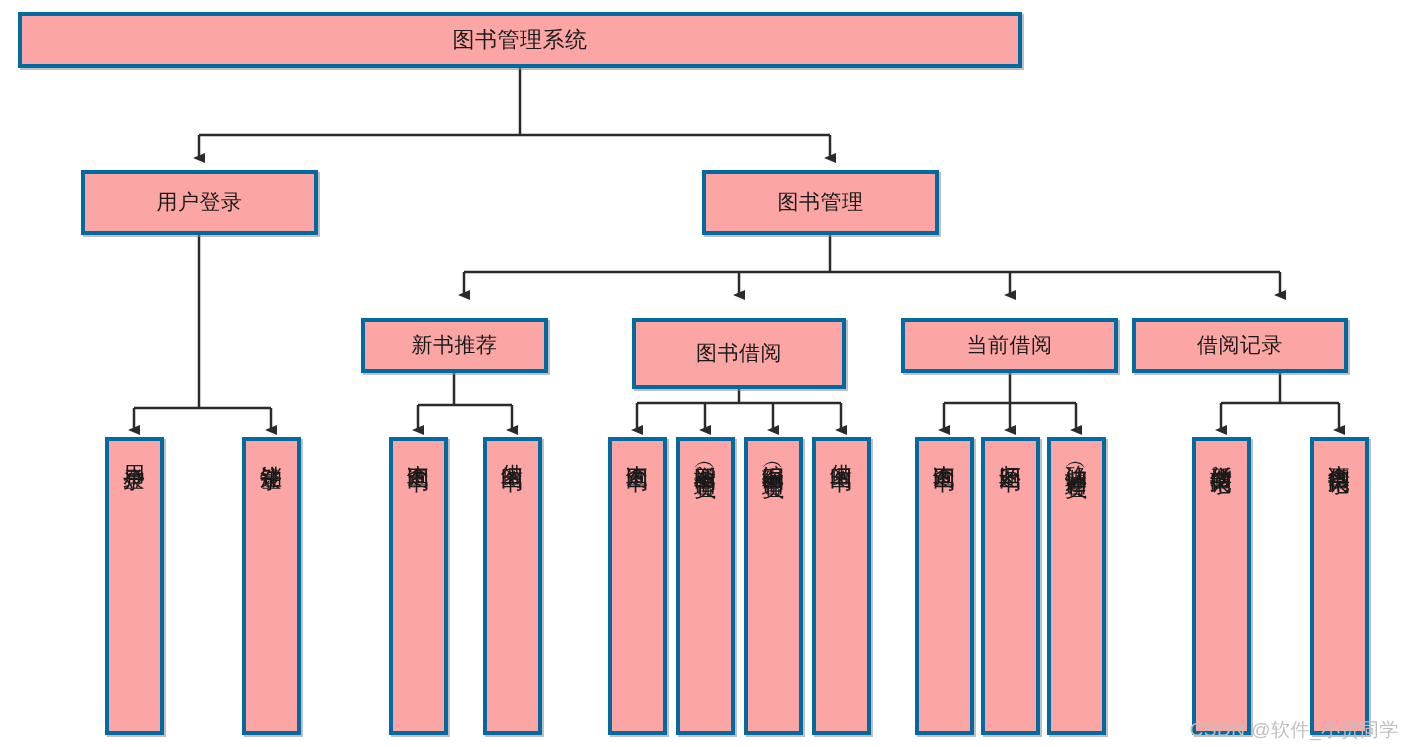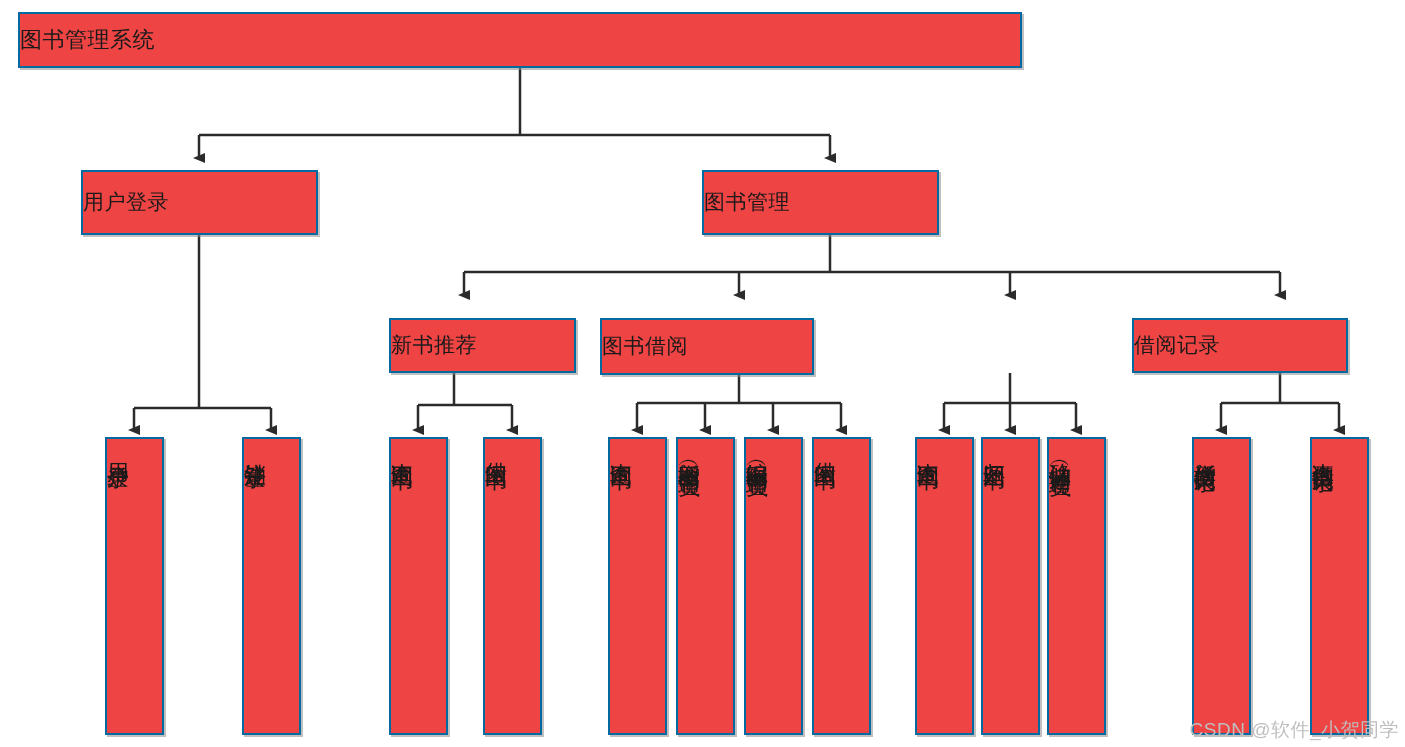--- a/index.html
+++ b/index.html
@@ -21,26 +21,26 @@
     position: absolute;
     left: 0;
     top: 0;
     width: 1405px;
     height: 747px;
     pointer-events: none;
   }
   .node {
     position: absolute;
     box-sizing: border-box;
-    background: #ef4444;
-    border: 2px solid #0369a1;
+    background: #fca5a5;
+    border: 4px solid #0369a1;
     box-shadow: 2px 2px 0 rgba(140,140,140,0.55);
     display: flex;
     align-items: center;
-    justify-content: flex-start;
+    justify-content: center;
     color: #1a1a1a;
   }
   .node .label {
     display: block;
     text-align: center;
     line-height: 1.25;
     letter-spacing: 0.5px;
   }
   .node.horizontal .label {
     font-size: 21px;
@@ -128,25 +128,28 @@
     <span class="label">图书管理系统</span>
   </div>
 
   <div class="node horizontal" style="left:81px; top:170px; width:237px; height:65px;">
     <span class="label">用户登录</span>
   </div>
   <div class="node horizontal" style="left:686px; top:170px; width:237px; height:65px;margin-left:16px;">
     <span class="label">图书管理</span>
   </div>
 
-  <div class="node horizontal" style="left:361px; top:318px; width:187px; height:55px;margin-left:28px;">
+  <div class="node horizontal" style="left:361px; top:318px; width:187px; height:55px;">
     <span class="label">新书推荐</span>
   </div>
-  <div class="node horizontal" style="left:600px; top:318px; width:214px; height:57px;">
+  <div class="node horizontal" style="left:632px; top:318px; width:214px; height:71px;">
     <span class="label">图书借阅</span>
+  </div>
+  <div class="node horizontal" style="left:901px; top:318px; width:217px; height:55px;">
+    <span class="label">当前借阅</span>
   </div>
   <div class="node horizontal" style="left:1132px; top:318px; width:216px; height:55px;">
     <span class="label">借阅记录</span>
   </div>
 
   <div class="node vertical" style="left:105px; top:437px; width:59px; height:298px;">
     <span class="label">用户登录</span>
   </div>
   <div class="node vertical" style="left:242px; top:437px; width:59px; height:298px;">
     <span class="label">注销登录</span>

